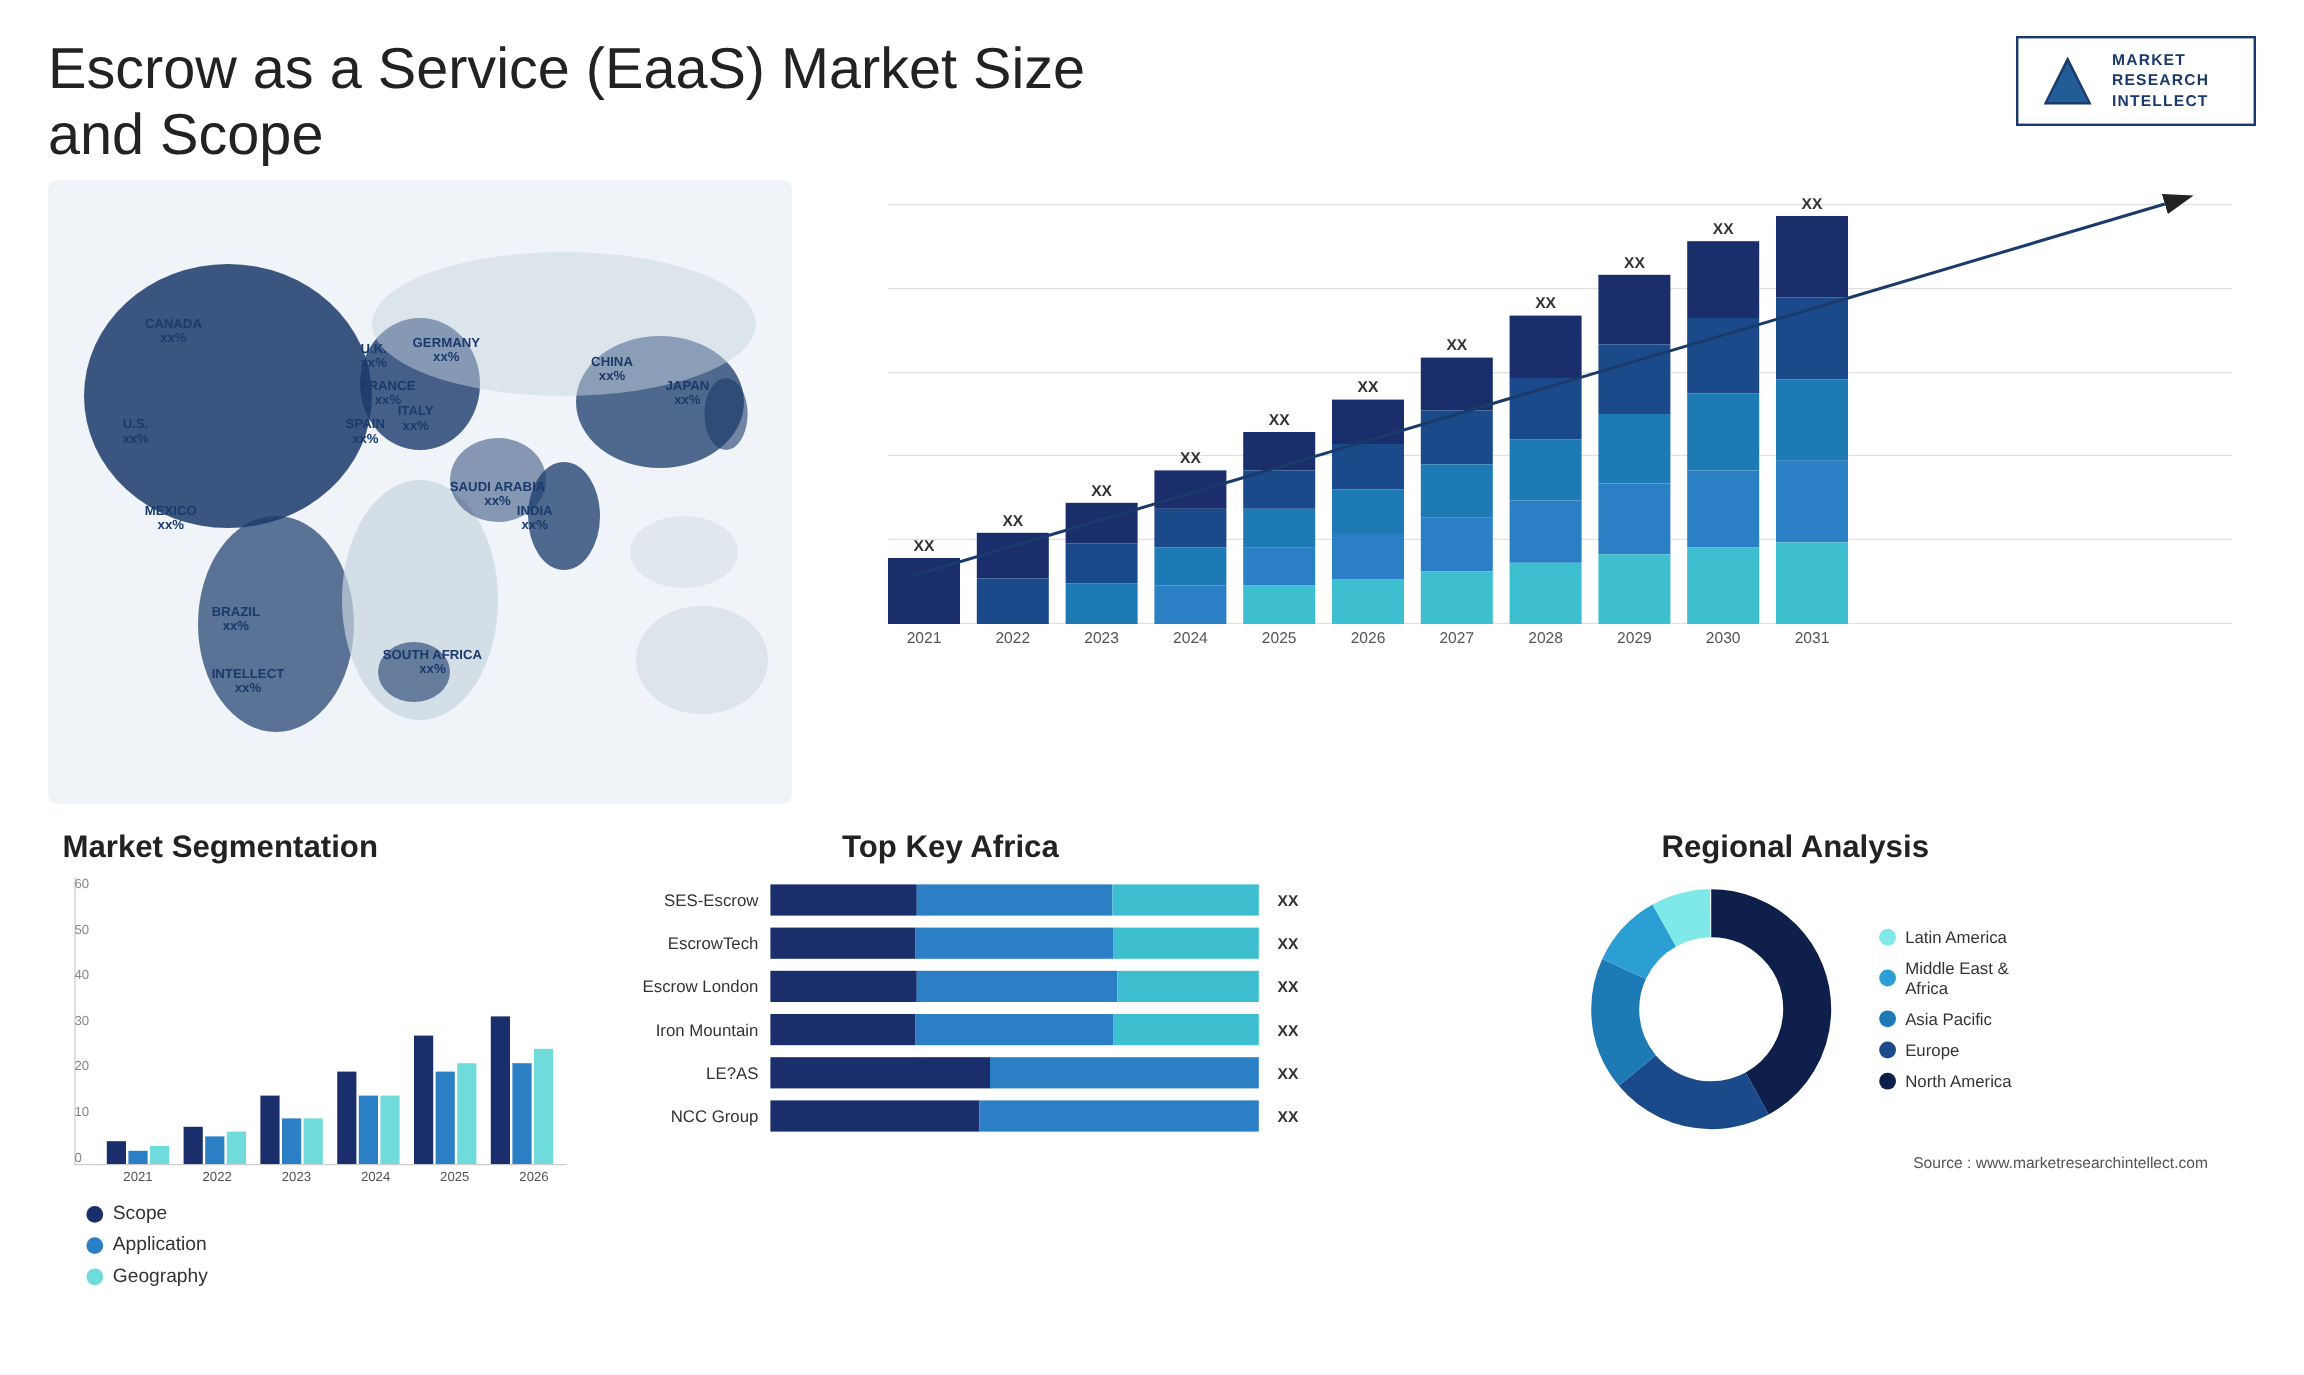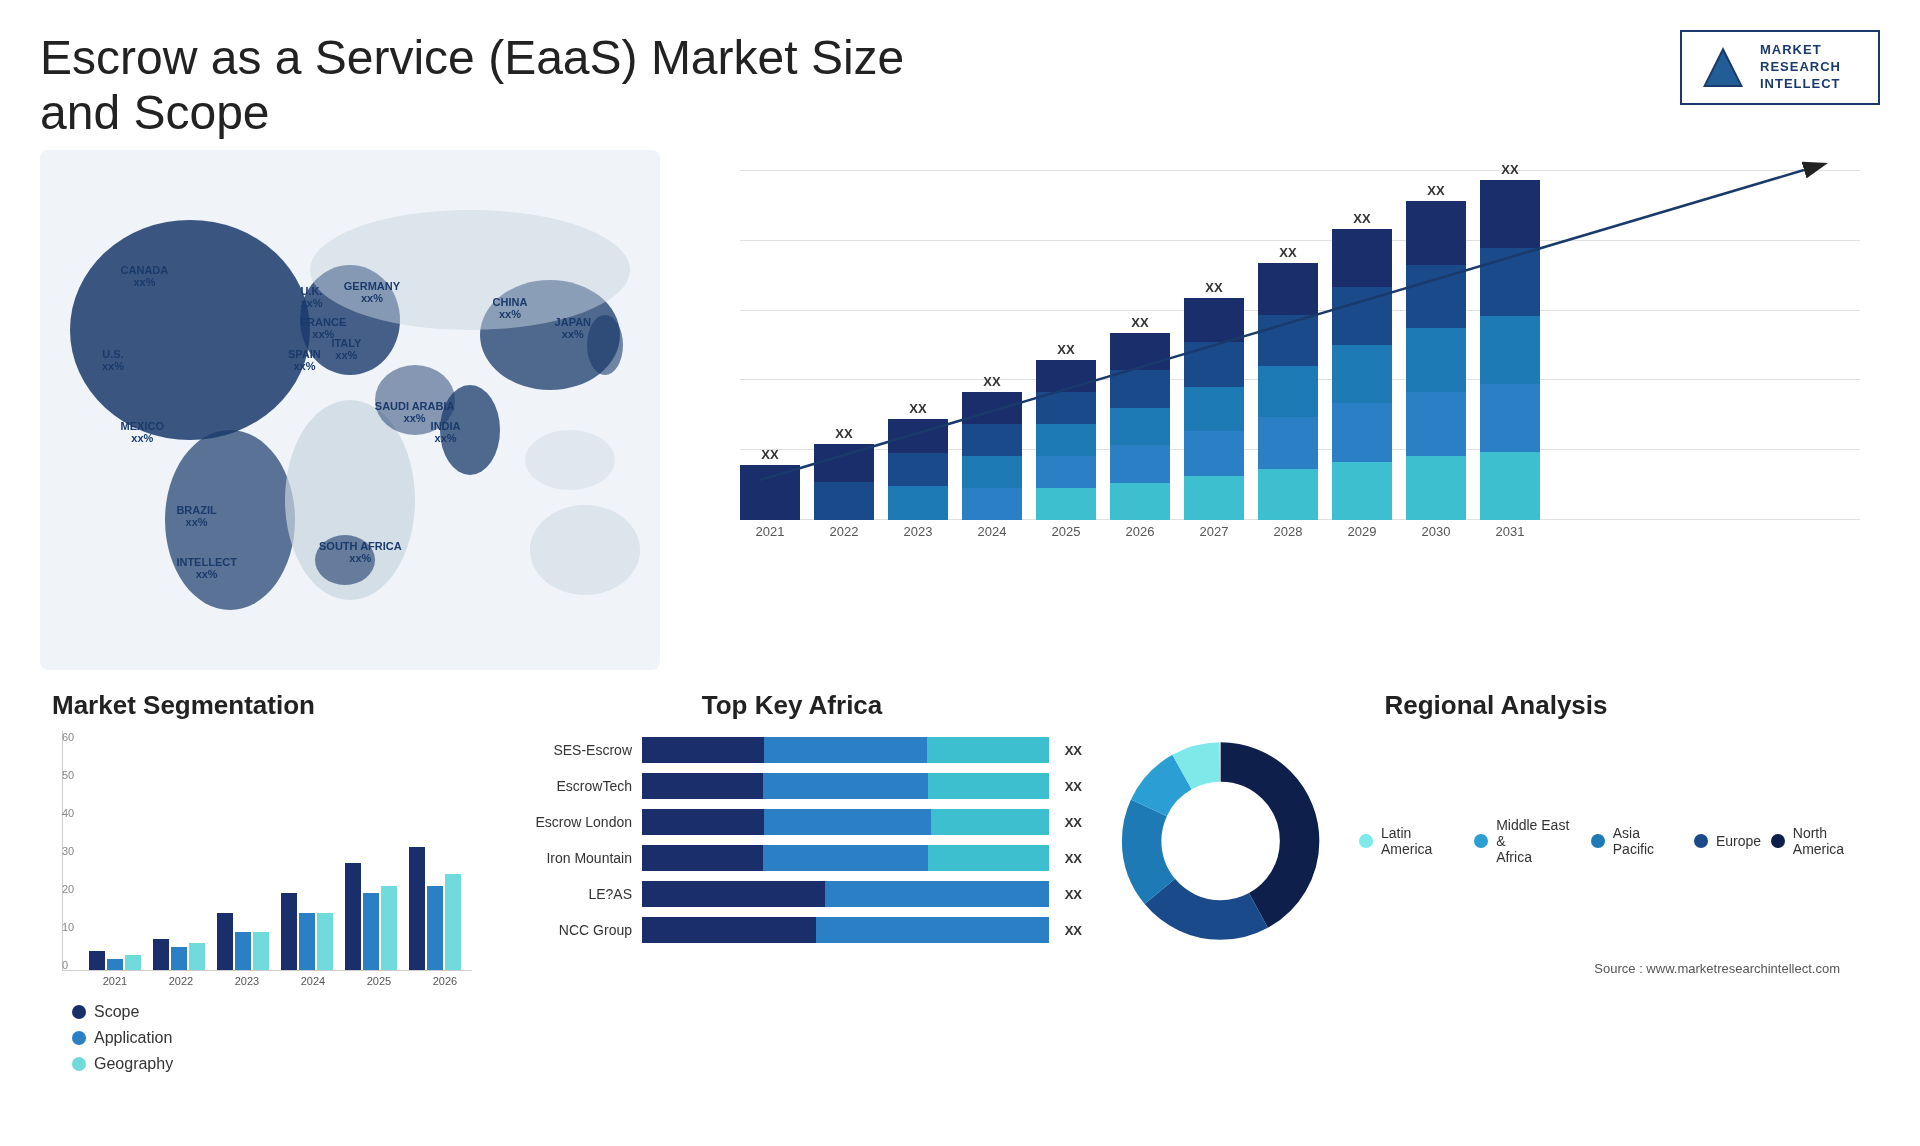--- a/index.html
+++ b/index.html
@@ -170,21 +170,21 @@
 
     
     .donut-wrap {
       display: flex;
       align-items: center;
       justify-content: center;
       gap: 30px;
     }
     .donut-legend {
       display: flex;
-      flex-direction: row;
+      flex-direction: column;
       gap: 10px;
     }
     .donut-legend-item {
       display: flex;
       align-items: center;
       gap: 8px;
       font-size: 14px;
       color: #333;
     }
     .donut-dot {

